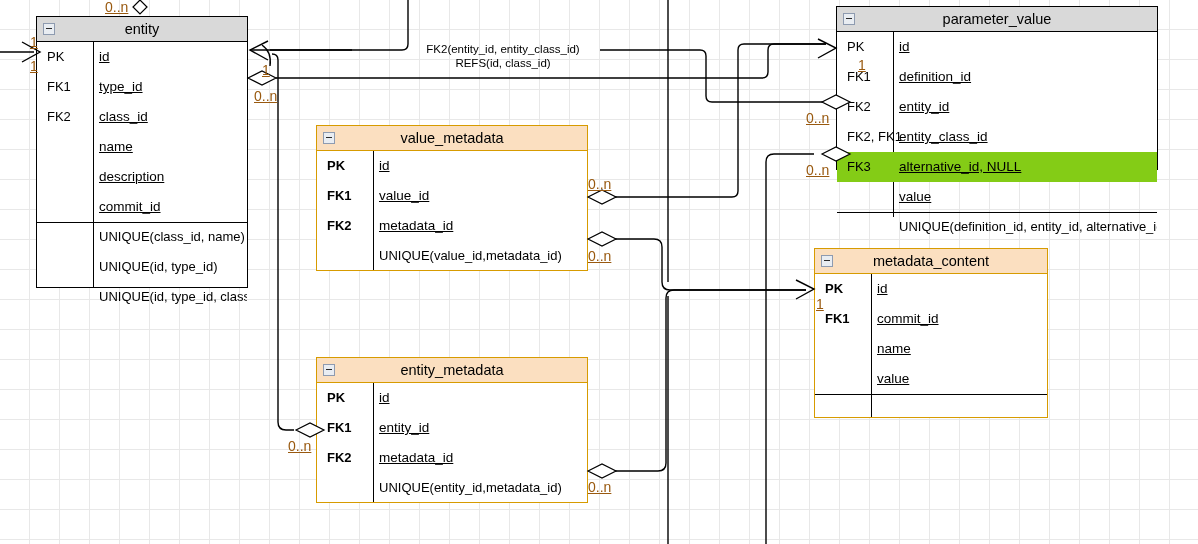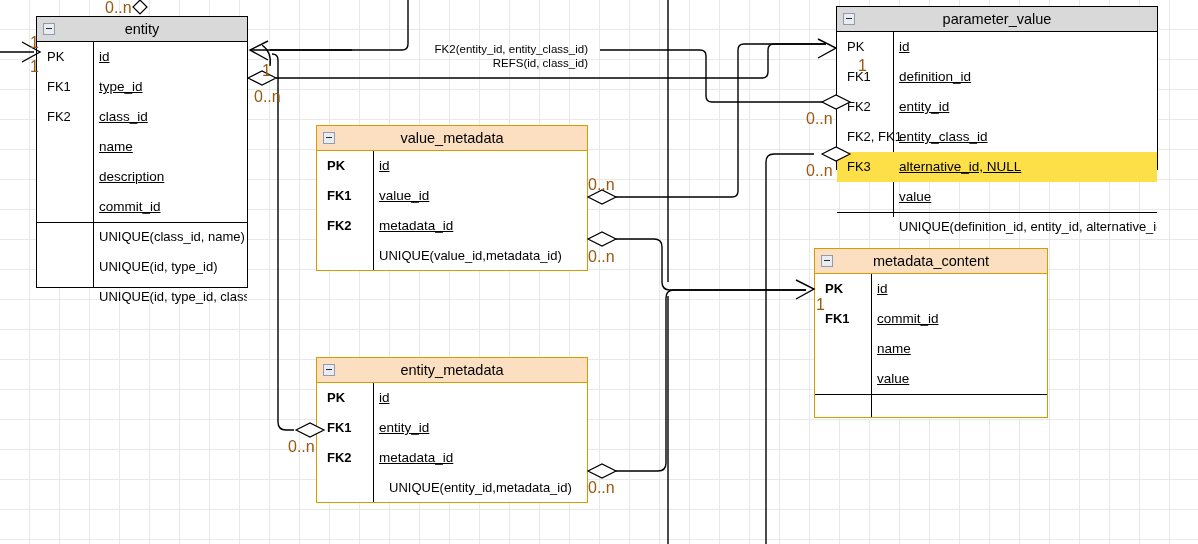--- a/index.html
+++ b/index.html
@@ -91,21 +91,21 @@
     top: 0;
     font-size: 13px;
   }
   .frow .fname {
     position: absolute;
     top: 0;
     font-size: 13.5px;
   }
   .bold-keys .key { font-weight: bold; }
   .u { text-decoration: underline; }
-  .hl-row { background: #fde047; }
+  .hl-row { background: #84cc16; }
 
   .constraint-row {
     position: relative;
     box-sizing: border-box;
     height: 30px;
     line-height: 30px;
     font-size: 13px;
     color: #000;
     white-space: nowrap;
     overflow: hidden;
@@ -122,32 +122,33 @@
   }
   svg.wires-top {
     z-index: 8;
   }
   .wire { fill: none; stroke: #000000; stroke-width: 1.4; }
   .glyph { fill: #ffffff; stroke: #000000; stroke-width: 1.2; }
   .arrowline { fill: none; stroke: #000000; stroke-width: 1.4; }
 
   .card {
     position: absolute;
-    font-size: 16px;
+    font-size: 14px;
     color: #99590f;
     font-family: "Liberation Sans", sans-serif;
     white-space: nowrap;
     z-index: 9;
+    text-decoration: underline;
   }
   .edge-label {
     position: absolute;
     font-size: 11.5px;
     color: #000000;
     white-space: nowrap;
-    text-align: right;
+    text-align: center;
     z-index: 9;
     line-height: 14px;
   }
 </style>
 </head>
 <body>
 
 <div id="canvas">
 
   <svg class="wires" viewBox="0 0 1198 544">
@@ -322,21 +323,21 @@
           <span class="fname u" style="left:62px;">entity_id</span>
         </div>
         <div class="frow">
           <span class="key">FK2</span>
           <span class="fname u" style="left:62px;">metadata_id</span>
         </div>
       </div>
 
       <div class="rowgroup">
         <div class="constraint-row">
-          <span class="ctext" style="left:72px;">UNIQUE(entity_id,metadata_id)</span>
+          <span class="ctext" style="left:62px;">UNIQUE(entity_id,metadata_id)</span>
         </div>
       </div>
     </div>
   </div>
 
   <div class="table-box orange bold-keys" id="tbl-mcontent" style="left:814px; top:248px; width:234px; height:170px;">
     <div class="tbl-header">
       <span class="minimize-icon"></span>
       <span>metadata_content</span>
     </div>

